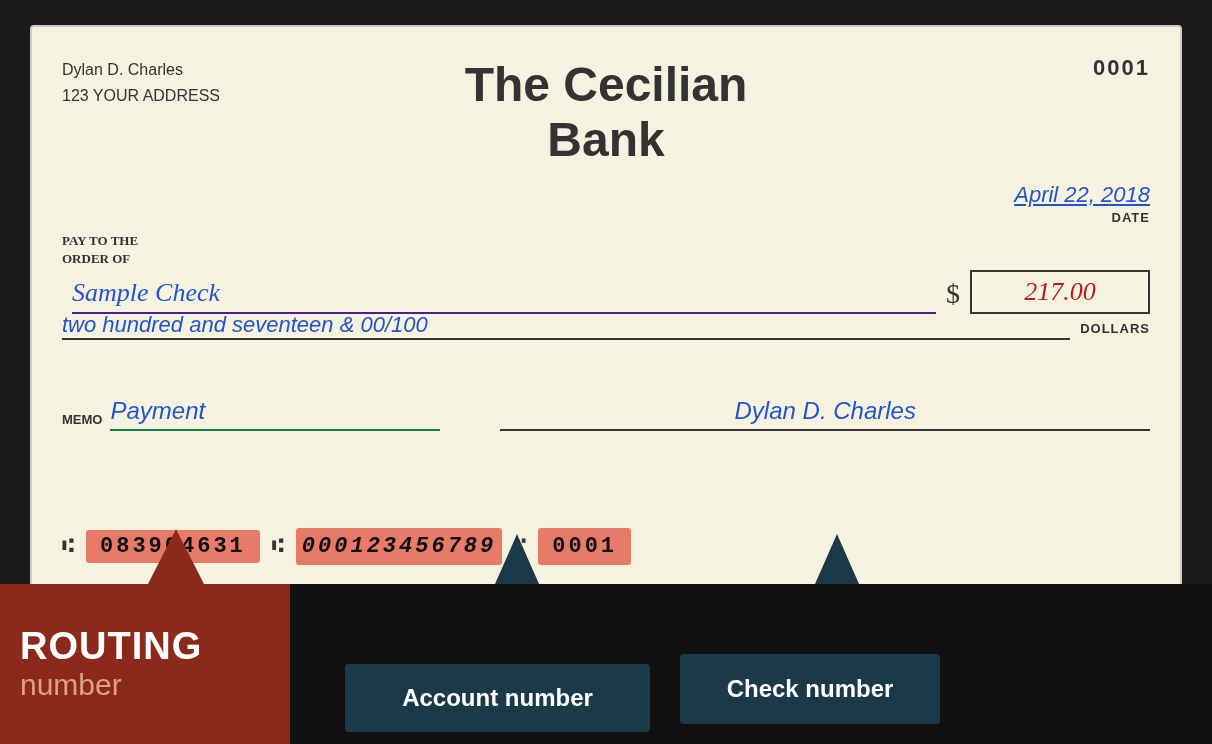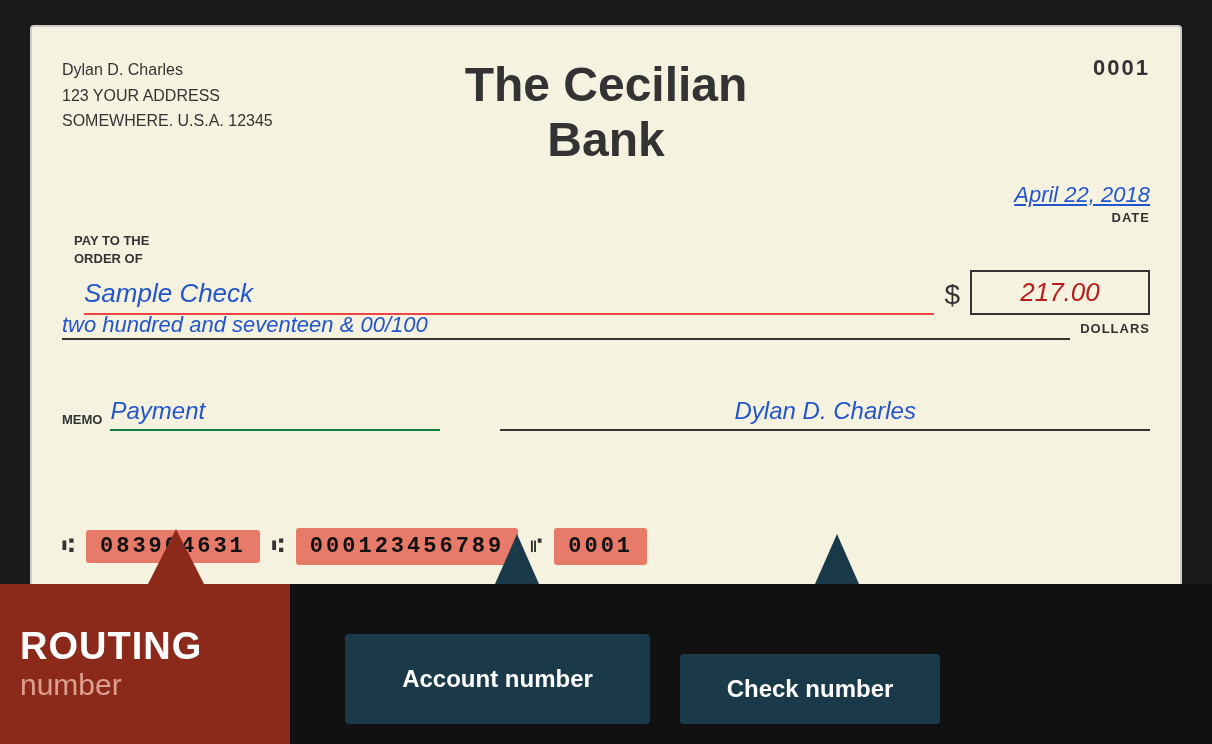--- a/index.html
+++ b/index.html
@@ -86,24 +86,24 @@
       width: 0;
       height: 0;
       border-left: 22px solid transparent;
       border-right: 22px solid transparent;
       border-bottom: 50px solid #1a3a4a;
     }
 
     
     .account-label {
       position: absolute;
-      bottom: 20px;
+      bottom: 12px;
       left: 345px;
       width: 305px;
-      height: 90px;
+      height: 68px;
       background: #1a3a4a;
       display: flex;
       align-items: center;
       justify-content: center;
       border-radius: 4px;
     }
 
     .account-label span {
       color: white;
       font-size: 24px;
@@ -198,40 +198,41 @@
       color: #333;
       font-weight: 600;
       letter-spacing: 1px;
       margin-top: 2px;
     }
 
     
     .pay-to-section {
       position: absolute;
       top: 205px;
-      left: 42px;
-      right: 30px;
+      left: 30px;
+      right: 30px;
+      font-family: Liberation Serif, serif;
     }
 
     .pay-to-label {
       font-size: 13px;
       color: #333;
       font-weight: 600;
       line-height: 1.4;
     }
 
     .pay-to-line {
       display: flex;
       align-items: flex-end;
       margin-top: 2px;
     }
 
     .pay-to-name {
       flex: 1;
-      border-bottom: 2px solid #ef4444;
+      border-bottom: 2px solid #4c1d95;
       margin-left: 10px;
       padding-bottom: 4px;
       font-size: 26px;
       color: #2255cc;
       font-style: italic;
     }
 
     .dollar-sign {
       font-size: 28px;
       color: #333;
@@ -341,26 +342,27 @@
       font-size: 22px;
       font-family: 'Courier New', monospace;
       font-weight: 700;
       letter-spacing: 3px;
       border-radius: 3px;
     }
 
     .micr-account {
       background: #e87a6a;
       color: #111;
-      padding: 6px 14px;
+      padding: 6px 6px;
       font-size: 22px;
       font-family: 'Courier New', monospace;
       font-weight: 700;
       letter-spacing: 3px;
       border-radius: 3px;
+      font-style: italic;
     }
 
     .micr-check-num {
       background: #e87a6a;
       color: #111;
       padding: 6px 14px;
       font-size: 22px;
       font-family: 'Courier New', monospace;
       font-weight: 700;
       letter-spacing: 3px;
@@ -370,21 +372,20 @@
 </head>
 <body>
 
 <div class="check">
 
   <div class="check-number-top">0001</div>
 
   <div class="sender-address">
     <div>Dylan D. Charles</div>
     <div>123 YOUR ADDRESS</div>
-    <div>SOMEWHERE. U.S.A. 12345</div>
   </div>
 
   <div class="bank-name">
     <span>The Cecilian</span><br>
     <span>Bank</span>
   </div>
 
   <div class="date-area">
     <div class="date-value">April 22, 2018</div>
     <div class="date-label">DATE</div>

